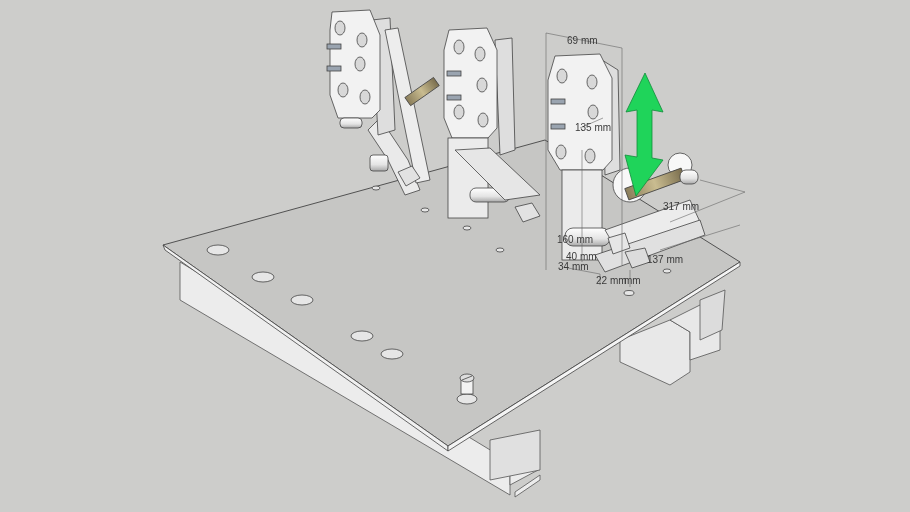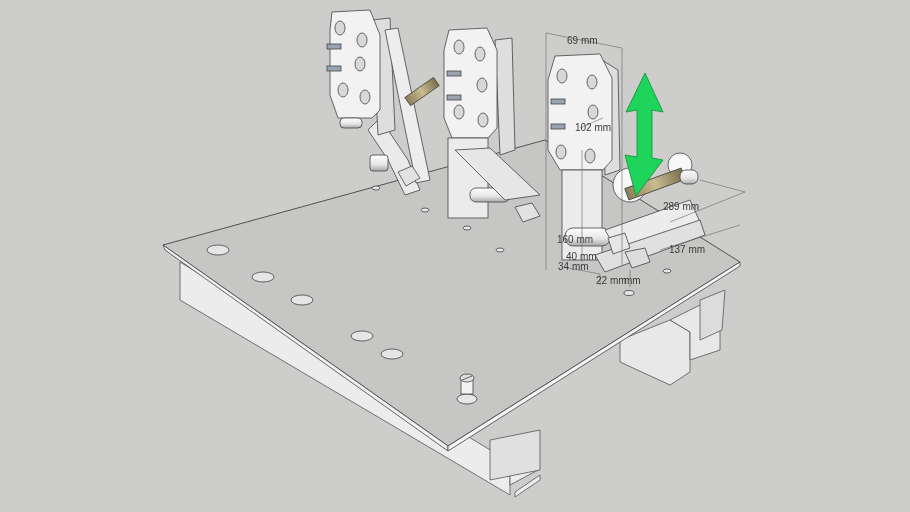--- a/index.html
+++ b/index.html
@@ -145,21 +145,21 @@
     <line x1="600" y1="274" x2="600" y2="285"></line>
     <line x1="630" y1="270" x2="630" y2="287"></line>
   </g>
 
   <g fill="#1fd45a" stroke="#128c3a" stroke-width="0.8">
     <polygon points="645,73 663,112 652,110 652,158 663,160 636,196 625,155 637,157 637,110 626,112"></polygon>
   </g>
 </svg>
 
 <span class="dim-label" style="left:567px;top:36px;">69 mm</span>
-<span class="dim-label" style="left:575px;top:123px;">102 mm</span>
+<span class="dim-label" style="left:575px;top:123px;">135 mm</span>
 <span class="dim-label" style="left:557px;top:187px;margin-top:48px;">160 mm</span>
-<span class="dim-label" style="left:663px;top:202px;">289 mm</span>
+<span class="dim-label" style="left:663px;top:202px;">317 mm</span>
 <span class="dim-label" style="left:566px;top:252px;">40 mm</span>
 <span class="dim-label" style="left:558px;top:262px;">34 mm</span>
-<span class="dim-label" style="left:647px;top:245px;margin-left:22px;">137 mm</span>
+<span class="dim-label" style="left:647px;top:255px;">137 mm</span>
 <span class="dim-label" style="left:596px;top:276px;">22 mm</span>
 <span class="dim-label" style="left:624px;top:276px;">mm</span>
 </div>
 
 </body></html>

